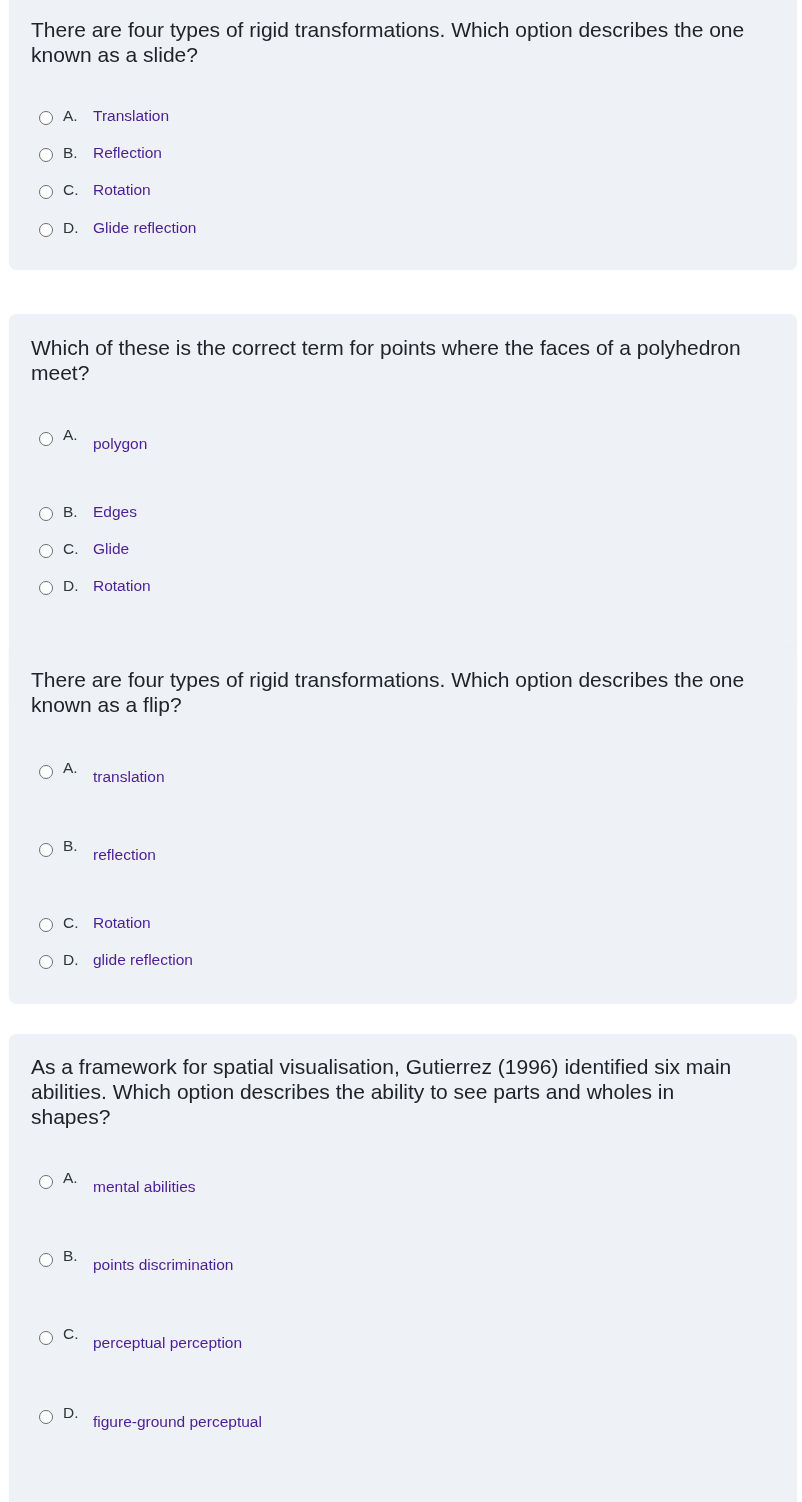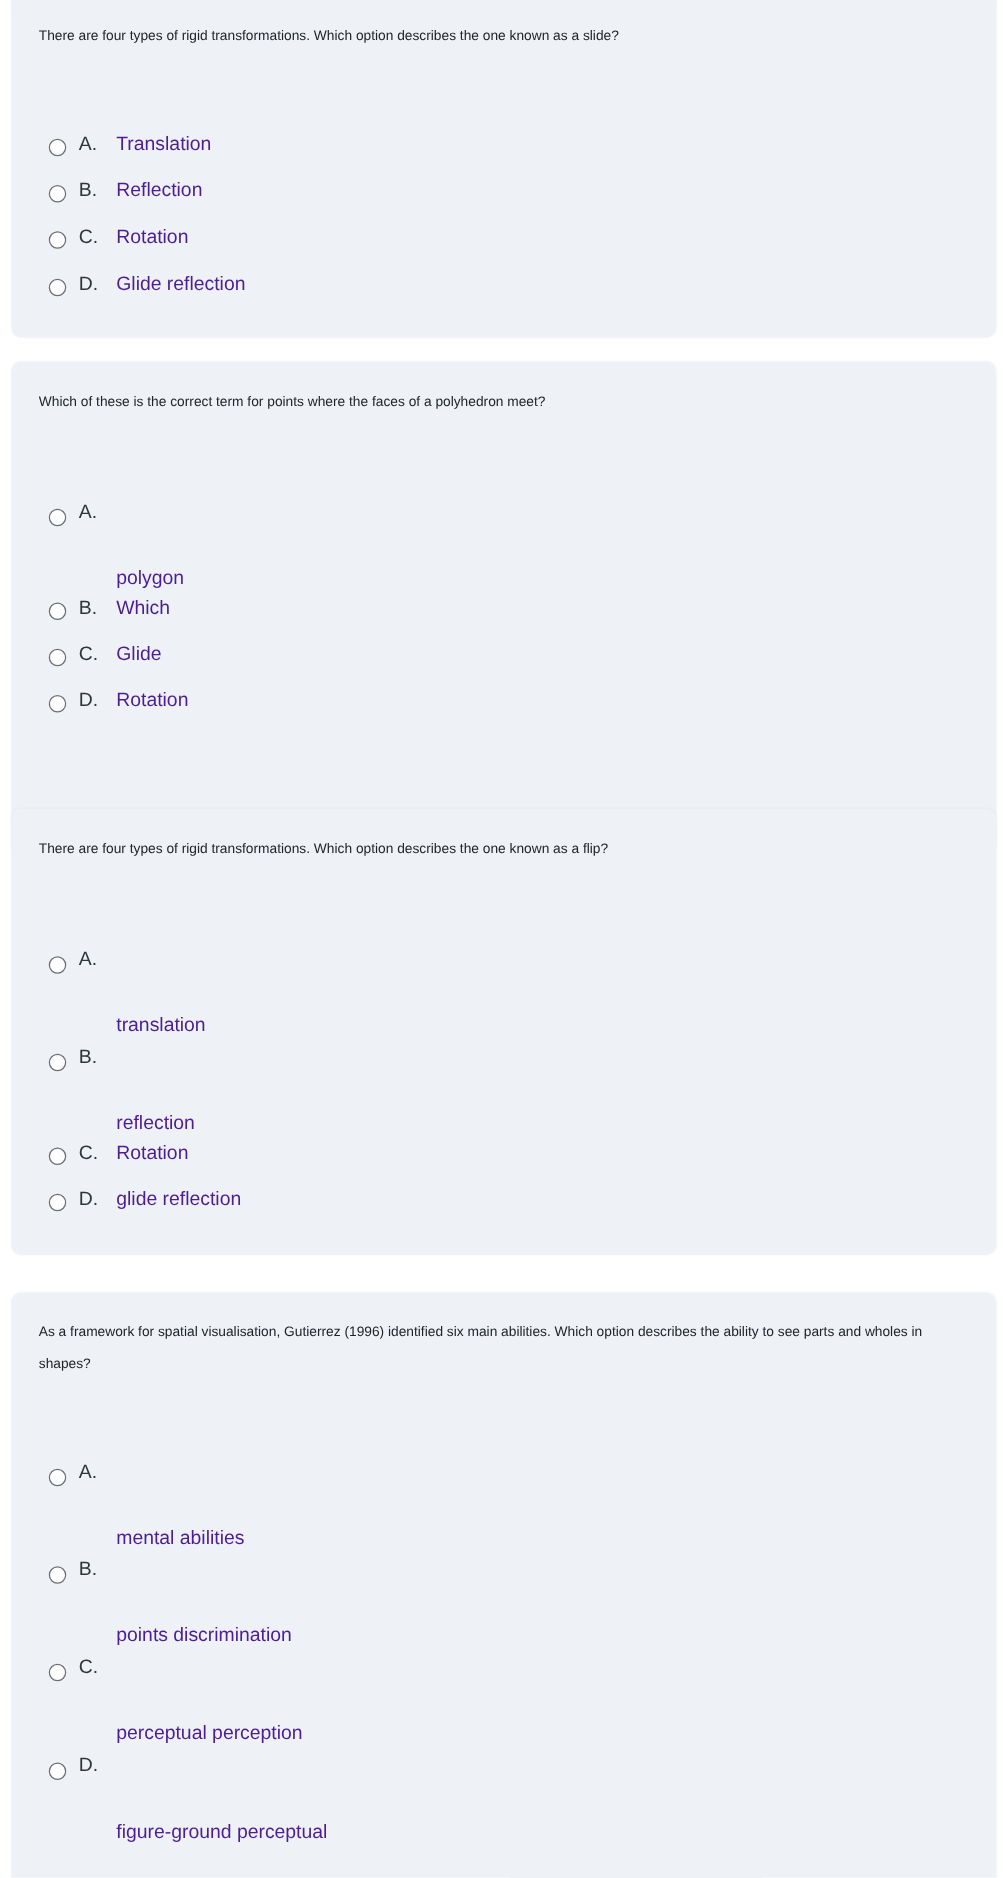--- a/index.html
+++ b/index.html
@@ -11,37 +11,37 @@
   .card {
     position: absolute; left: 9px; width: 788px;
     background: #eef2f7; border-radius: 8px;
     box-shadow: 0 0 2px rgba(0,0,0,0.04);
     box-sizing: border-box;
   }
   .card.first { border-top-left-radius: 0; border-top-right-radius: 0; }
   .top-strip { position: absolute; left: 9px; top: 0; width: 788px; height: 8px; background: #e6f0f4; }
   .question {
     position: absolute; left: 22px; right: 40px;
-    font-size: 11px; line-height: 25px; color: #202428;
+    font-size: 21px; line-height: 25px; color: #202428;
   }
   .option { position: absolute; left: 30px; height: 26px; display: block; cursor: pointer; }
   .radio {
     position: absolute; left: 0; width: 14px; height: 14px;
     border: 1px solid #6b6f73; border-radius: 50%; background: #ffffff; box-sizing: border-box;
   }
   .letter { position: absolute; left: 24px; font-size: 15.5px; color: #30353a; white-space: nowrap; }
   .text { position: absolute; left: 54px; font-size: 15.5px; color: #4c1d95; white-space: nowrap; }
   
   .inline .radio { top: 6px; }
   .inline .letter { top: 2px; }
   .inline .text { top: 2px; }
   
   .raised .radio { top: 6px; }
   .raised .letter { top: 0px; }
-  .raised .text { top: 9px; margin-top: 44px; }
+  .raised .text { top: 9px; }
 </style>
 </head>
 <body>
 
 <div class="top-strip"></div>
 
 <div class="card first" style="top:0; height:270px;">
   <div class="question" style="top:17px;">There are four types of rigid transformations. Which option describes the one known as a slide?</div>
   <label class="option inline" style="top:105px;">
     <span class="radio"></span>
@@ -58,31 +58,31 @@
     <span class="letter">C.</span>
     <span class="text">Rotation</span>
   </label>
   <label class="option inline" style="top:217px;">
     <span class="radio"></span>
     <span class="letter">D.</span>
     <span class="text">Glide reflection</span>
   </label>
 </div>
 
-<div class="card" style="top:289px; height:395px;">
+<div class="card" style="top:314px; height:395px;">
   <div class="question" style="top:21px;">Which of these is the correct term for points where the faces of a polyhedron meet?</div>
   <label class="option raised" style="top:112px; height:34px;">
     <span class="radio"></span>
     <span class="letter">A.</span>
     <span class="text">polygon</span>
   </label>
   <label class="option inline" style="top:187px;">
     <span class="radio"></span>
     <span class="letter">B.</span>
-    <span class="text">Which</span>
+    <span class="text">Edges</span>
   </label>
   <label class="option inline" style="top:224px;">
     <span class="radio"></span>
     <span class="letter">C.</span>
     <span class="text">Glide</span>
   </label>
   <label class="option inline" style="top:261px;">
     <span class="radio"></span>
     <span class="letter">D.</span>
     <span class="text">Rotation</span>

